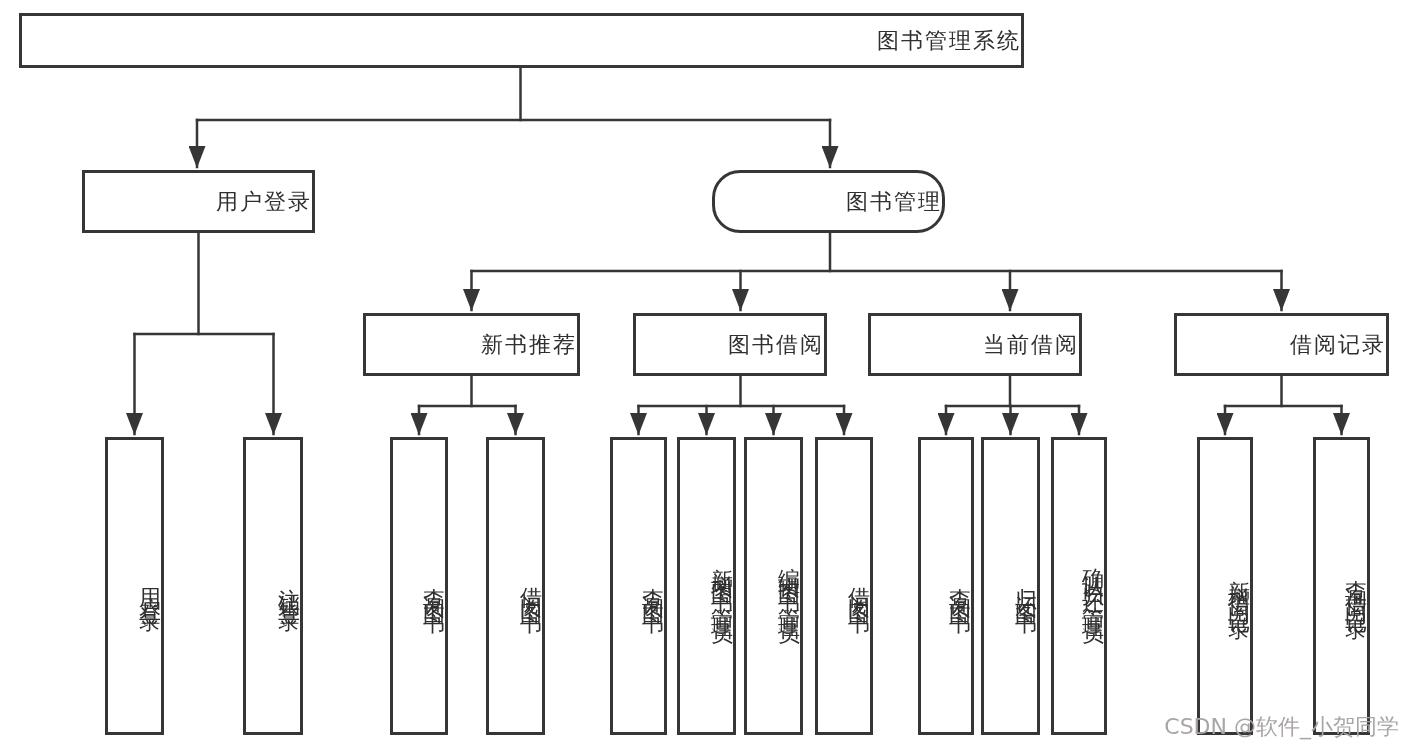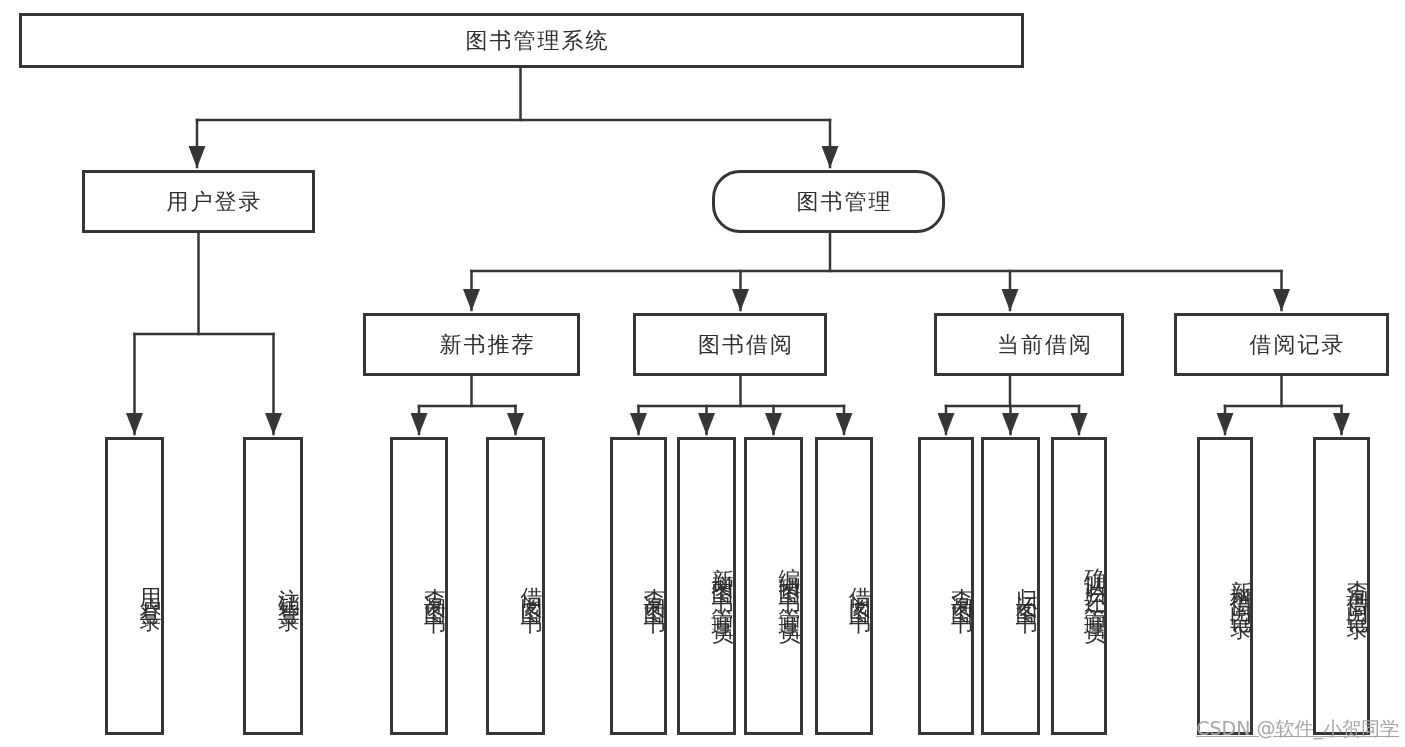--- a/index.html
+++ b/index.html
@@ -18,38 +18,38 @@
     overflow:hidden;
   }
   .connectors{position:absolute;left:0;top:0;width:1405px;height:747px;}
   .box{
     position:absolute;
     box-sizing:border-box;
     border:3px solid var(--line-color);
     background:#fff;
     display:flex;
     align-items:center;
-    justify-content:center;
+    justify-content:flex-end;
     z-index:2;
     padding-left:32px;
   }
   .h-label{
     font-size:22px;
     letter-spacing:2px;
     white-space:nowrap;
     color:var(--text-color);
   }
   
   .lv1{left:19px;top:13px;width:1005px;height:55px;}
   .lv2a{left:82px;top:170px;width:233px;height:63px;}
   .lv2b{left:712px;top:170px;width:233px;height:63px;border-radius:28px;}
   .lv3{top:313px;height:63px;}
   .lv3a{left:363px;width:217px;}
   .lv3b{left:633px;width:194px;}
-  .lv3c{left:934px;width:190px;}
+  .lv3c{left:868px;width:214px;}
   .lv3d{left:1174px;width:215px;}
   
   .leaf{top:437px;height:298px;}
   .v-label{
     writing-mode:vertical-rl;
     text-orientation:mixed;
     font-size:22px;
     letter-spacing:8px;
     line-height:1;
     white-space:nowrap;
@@ -65,25 +65,24 @@
   .g3-4{left:815px;width:58px;}
   .g4-1{left:918px;width:56px;}
   .g4-2{left:981px;width:59px;}
   .g4-3{left:1051px;width:56px;}
   .g5-1{left:1197px;width:56px;}
   .g5-2{left:1313px;width:57px;}
   .watermark{
     position:absolute;
     right:6px;
     bottom:5px;
-    font-size:19px;
+    font-size:22px;
     color:var(--watermark-color);
     z-index:3;
     white-space:nowrap;
-    text-decoration:underline;
   }
 </style>
 </head>
 <body>
 
 <div class="stage">
 
   <svg class="connectors" width="1405" height="747" viewBox="0 0 1405 747" xmlns="http://www.w3.org/2000/svg">
     <defs>
       <marker id="arw" markerUnits="userSpaceOnUse" markerWidth="22" markerHeight="17" viewBox="0 0 22 17" refX="21" refY="8.5" orient="auto">

